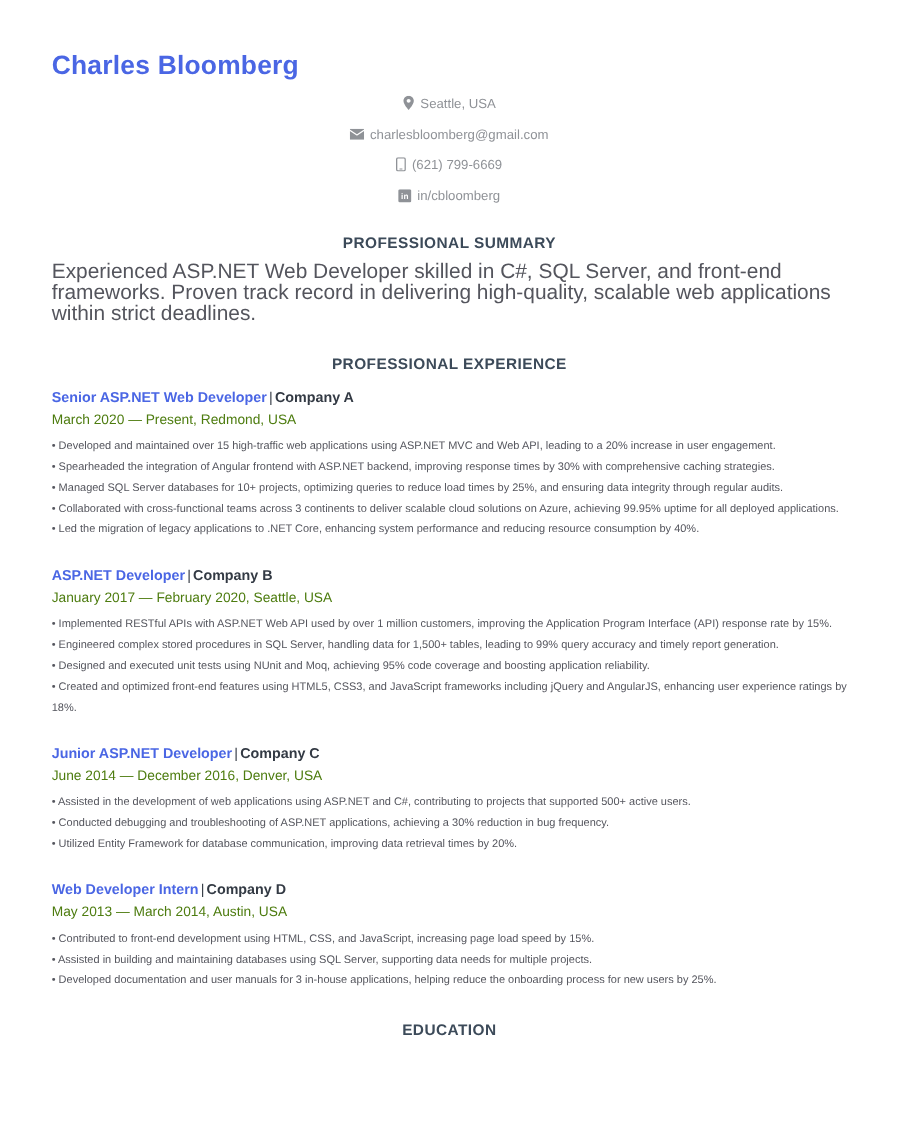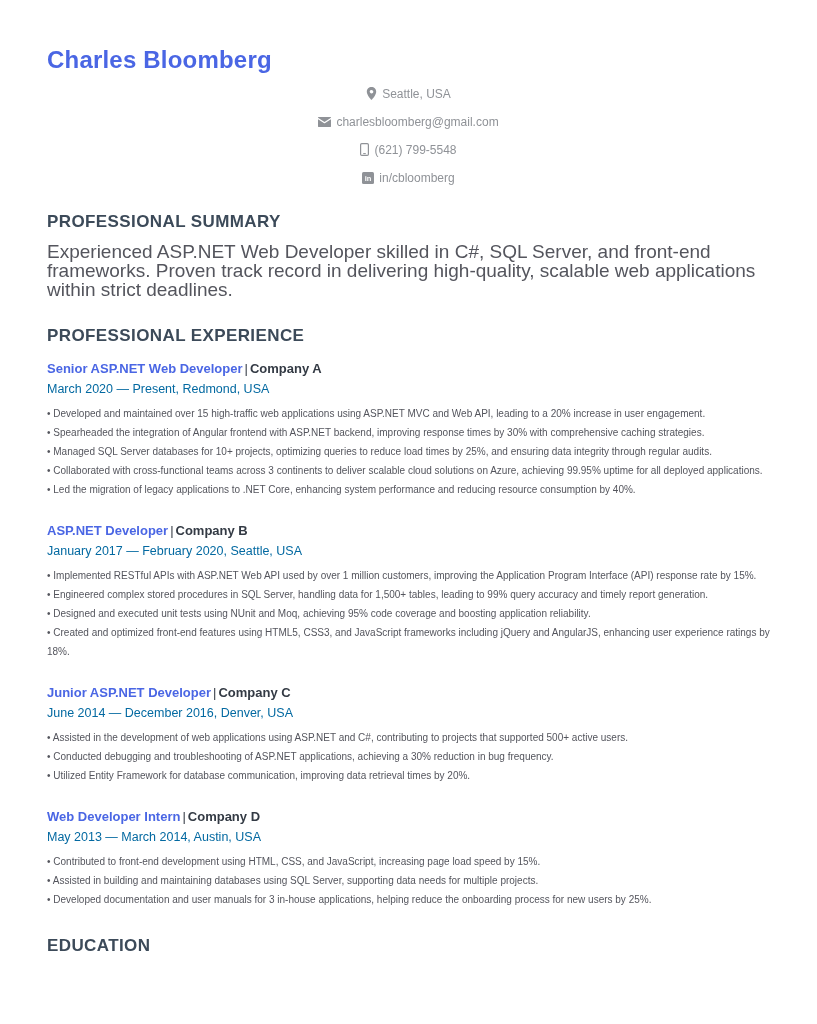--- a/index.html
+++ b/index.html
@@ -30,41 +30,42 @@
     align-items: center;
     gap: 14px;
     font-size: 12px;
     color: #8f9297;
     flex-direction: column;
   }
   .contact-item { display: flex; align-items: center; gap: 5px; white-space: nowrap; }
   .contact-item svg { display: block; }
   .section { margin-top: 27px; }
   .section-heading {
-    font-size: 17px;
+    font-size: 14px;
     font-weight: 700;
     color: #3c4a59;
     letter-spacing: 0.4px;
     margin-bottom: 10px;
+    text-align: center;
   }
   .body-text {
     font-size: 19px;
     color: #54555d;
     line-height: 19px;
   }
   .job { margin-top: 14px; }
   .job:first-of-type { margin-top: 2px; }
   .job + .job { margin-top: 23px; }
   .title-line { font-size: 13px; line-height: 17px; }
   .job-title { color: #4a66e4; font-weight: 700; }
   .sep { color: #333a44; font-weight: 400; padding: 0 2px; }
   .company { color: #333a44; font-weight: 700; }
   .date-line {
     font-size: 12.5px;
-    color: #0369a1;
+    color: #4d7c0f;
     margin-top: 4px;
     line-height: 16px;
   }
   .bullets { margin-top: 7px; list-style: none; }
   .bullets li {
     font-size: 10px;
     color: #54555d;
     line-height: 19px;
   }
   .bullets li::before { content: "• "; }
@@ -93,21 +94,21 @@
         </span>
         <span>charlesbloomberg@gmail.com</span>
       </span>
       <span class="contact-item">
         <span>
           <svg width="9" height="13" viewBox="0 0 9 13">
               <rect x="0.6" y="0.6" width="7.8" height="11.8" rx="1.2" fill="none" stroke="#8f9297" stroke-width="1.2"></rect>
               <line x1="3.2" y1="10.6" x2="5.8" y2="10.6" stroke="#8f9297" stroke-width="1"></line>
             </svg>
         </span>
-        <span>(621) 799-5548</span>
+        <span>(621) 799-6669</span>
       </span>
       <span class="contact-item">
         <span>
           <svg width="12" height="12" viewBox="0 0 12 12">
               <rect x="0" y="0" width="12" height="12" rx="1.5" fill="#8f9297"></rect>
               <text x="6" y="9.2" text-anchor="middle" font-family="Liberation Sans, sans-serif" font-size="7.5" font-weight="bold" fill="#ffffff">in</text>
             </svg>
         </span>
         <span>in/cbloomberg</span>
       </span>

